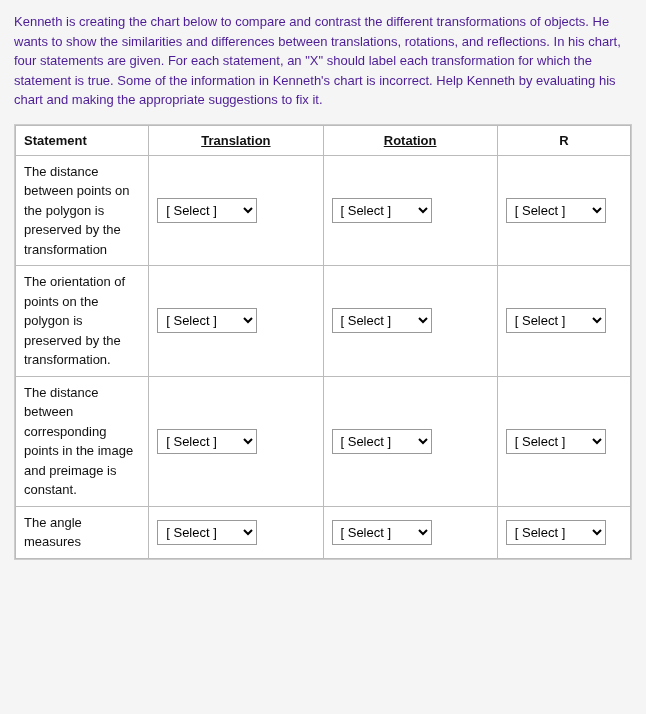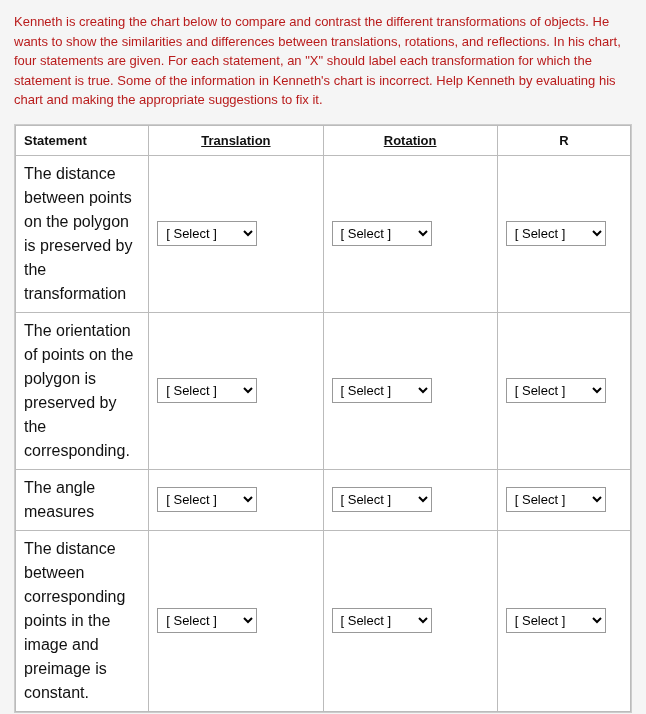--- a/index.html
+++ b/index.html
@@ -9,21 +9,21 @@
       background: #f5f5f5;
       width: 646px;
       min-height: 714px;
       padding: 12px 14px;
       color: #111;
     }
     .intro-text {
       font-size: 13px;
       line-height: 1.5;
       margin-bottom: 14px;
-      color: #b91c1c;
+      color: #4c1d95;
     }
     .chart-wrapper {
       background: #fff;
       border: 1px solid #ccc;
       overflow: hidden;
     }
     table {
       width: 100%;
       border-collapse: collapse;
       table-layout: fixed;
@@ -45,21 +45,21 @@
     th.col-rotation { width: 170px; text-decoration: underline; }
     th.col-reflection { width: 130px; }
     tbody tr td {
       border: 1px solid #bbb;
       padding: 6px 8px;
       vertical-align: top;
       font-size: 13px;
     }
     tbody tr td:first-child {
       background: #fff;
-      font-size: 16px;
+      font-size: 13px;
       line-height: 1.5;
     }
     tbody tr td.select-cell {
       vertical-align: middle;
       background: #fff;
     }
     select.dropdown {
       border: 1px solid #999;
       background: #fff;
       padding: 3px 4px;
@@ -89,32 +89,32 @@
       </tr>
     </thead>
     <tbody id="table-body">
     <tr>
           <td class="row-statement">The distance between points on the polygon is preserved by the transformation</td>
           <td class="select-cell"><select class="dropdown"><option value="[ Select ]">[ Select ]</option><option value="X">X</option><option value="Not X">Not X</option></select></td>
           <td class="select-cell"><select class="dropdown"><option value="[ Select ]">[ Select ]</option><option value="X">X</option><option value="Not X">Not X</option></select></td>
           <td class="select-cell"><select class="dropdown"><option value="[ Select ]">[ Select ]</option><option value="X">X</option><option value="Not X">Not X</option></select></td>
         </tr>
         <tr>
-          <td class="row-statement">The orientation of points on the polygon is preserved by the corresponding.</td>
+          <td class="row-statement">The orientation of points on the polygon is preserved by the transformation.</td>
+          <td class="select-cell"><select class="dropdown"><option value="[ Select ]">[ Select ]</option><option value="X">X</option><option value="Not X">Not X</option></select></td>
+          <td class="select-cell"><select class="dropdown"><option value="[ Select ]">[ Select ]</option><option value="X">X</option><option value="Not X">Not X</option></select></td>
+          <td class="select-cell"><select class="dropdown"><option value="[ Select ]">[ Select ]</option><option value="X">X</option><option value="Not X">Not X</option></select></td>
+        </tr>
+        <tr>
+          <td class="row-statement">The distance between corresponding points in the image and preimage is constant.</td>
           <td class="select-cell"><select class="dropdown"><option value="[ Select ]">[ Select ]</option><option value="X">X</option><option value="Not X">Not X</option></select></td>
           <td class="select-cell"><select class="dropdown"><option value="[ Select ]">[ Select ]</option><option value="X">X</option><option value="Not X">Not X</option></select></td>
           <td class="select-cell"><select class="dropdown"><option value="[ Select ]">[ Select ]</option><option value="X">X</option><option value="Not X">Not X</option></select></td>
         </tr>
         <tr>
           <td class="row-statement">The angle measures</td>
           <td class="select-cell"><select class="dropdown"><option value="[ Select ]">[ Select ]</option><option value="X">X</option><option value="Not X">Not X</option></select></td>
           <td class="select-cell"><select class="dropdown"><option value="[ Select ]">[ Select ]</option><option value="X">X</option><option value="Not X">Not X</option></select></td>
           <td class="select-cell"><select class="dropdown"><option value="[ Select ]">[ Select ]</option><option value="X">X</option><option value="Not X">Not X</option></select></td>
         </tr>
-        <tr>
-          <td class="row-statement">The distance between corresponding points in the image and preimage is constant.</td>
-          <td class="select-cell"><select class="dropdown"><option value="[ Select ]">[ Select ]</option><option value="X">X</option><option value="Not X">Not X</option></select></td>
-          <td class="select-cell"><select class="dropdown"><option value="[ Select ]">[ Select ]</option><option value="X">X</option><option value="Not X">Not X</option></select></td>
-          <td class="select-cell"><select class="dropdown"><option value="[ Select ]">[ Select ]</option><option value="X">X</option><option value="Not X">Not X</option></select></td>
-        </tr>
       </tbody>
   </table>
 </div>
 
 </body></html>

